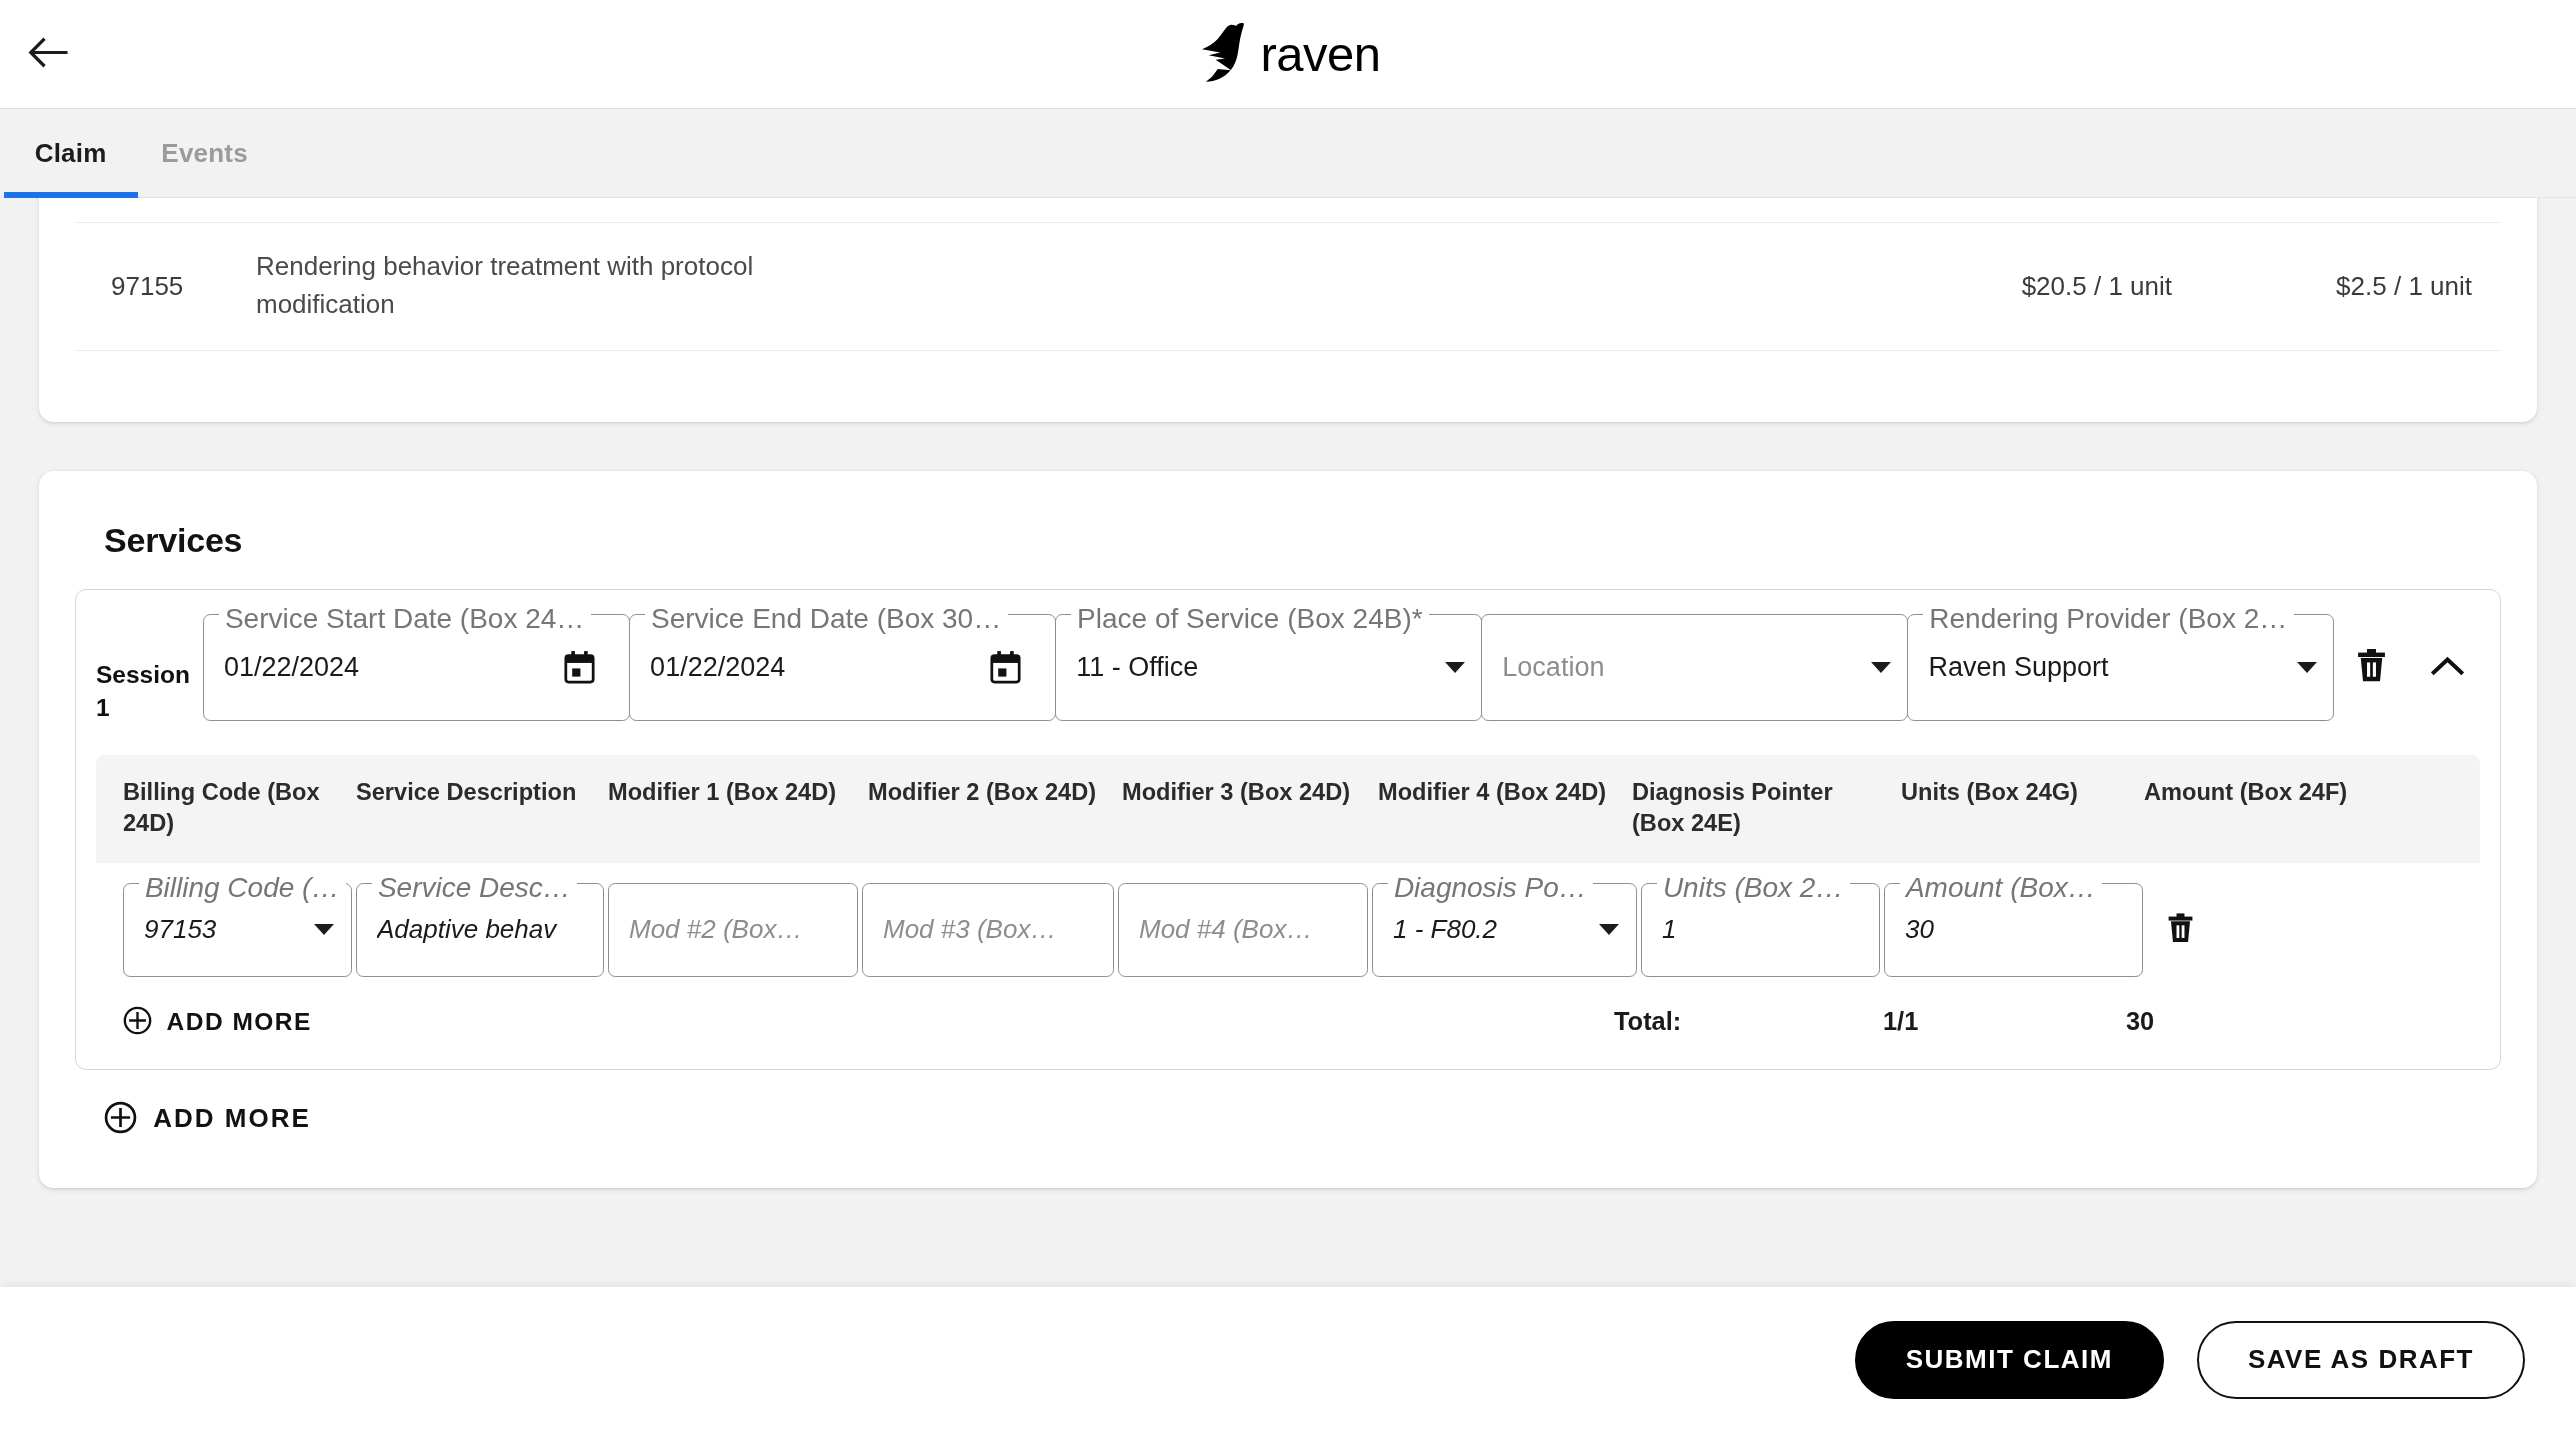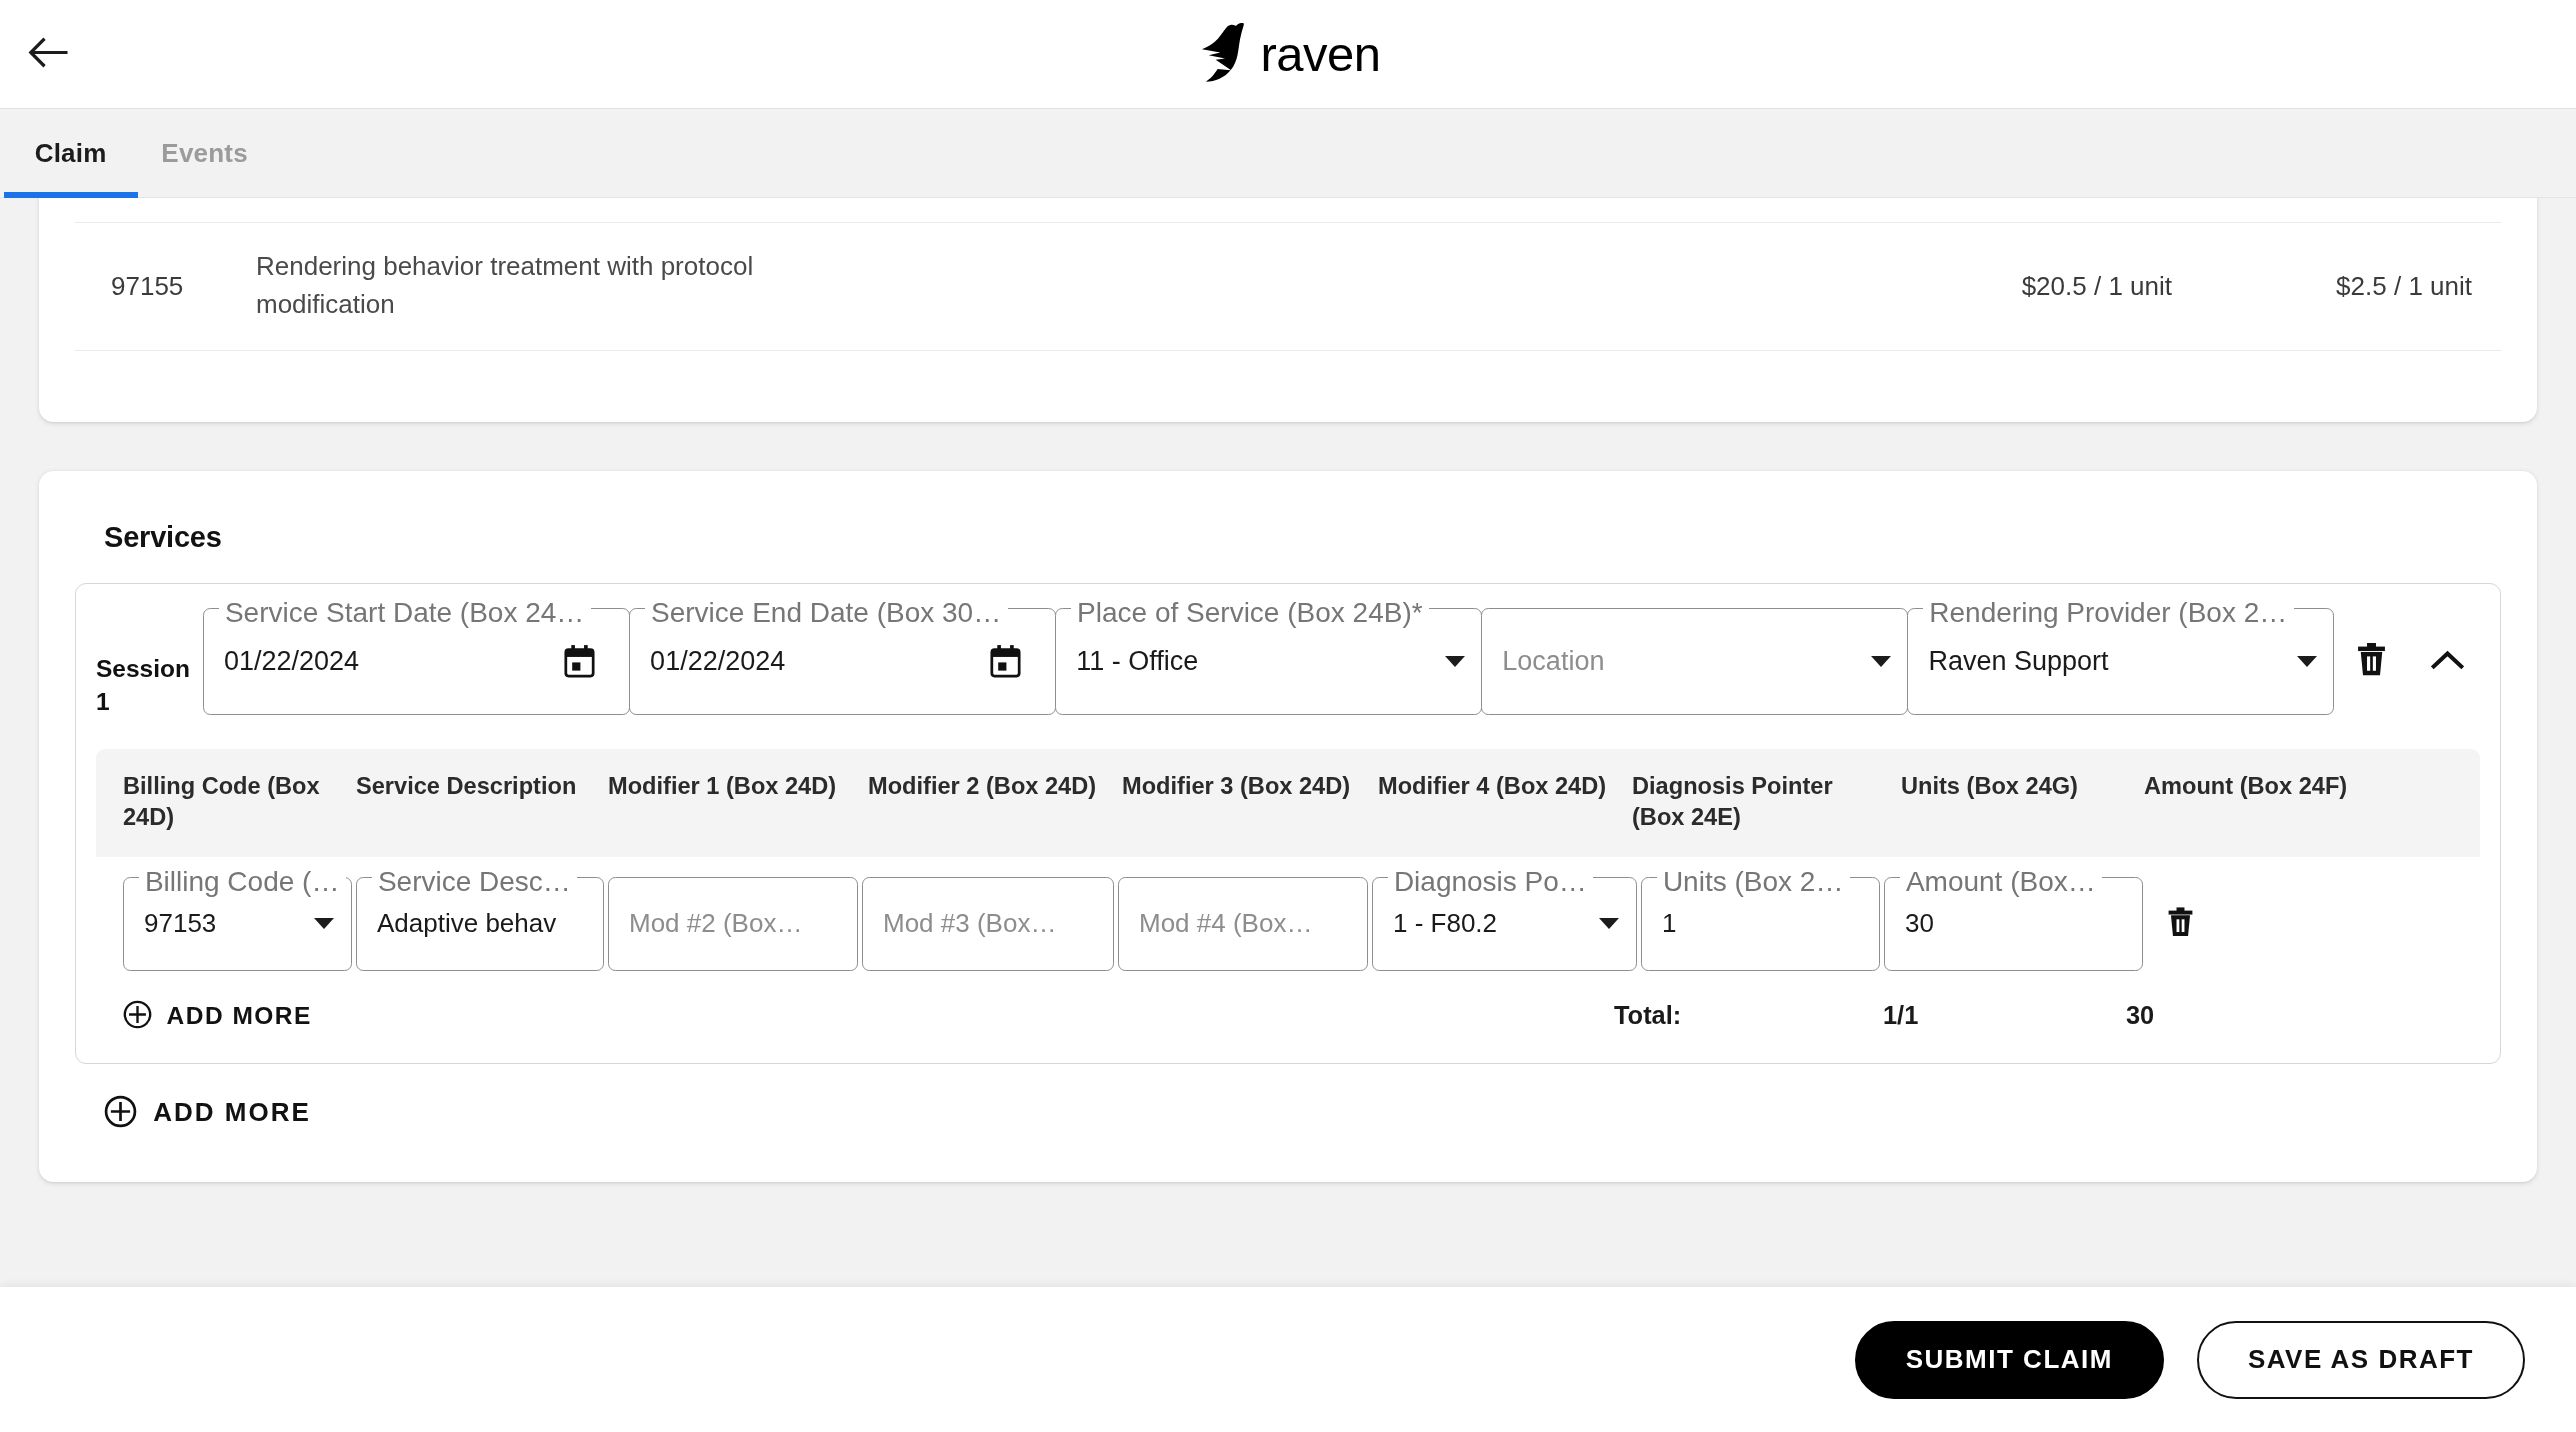--- a/index.html
+++ b/index.html
@@ -117,21 +117,21 @@
     flex: 0 0 300px;
     font-family: "Liberation Sans", sans-serif;
   }
 
   
   .card-services {
     margin-top: 49px;
     padding: 38px 36px 51px 36px;
   }
   .section-title {
-    font-size: 29px; font-weight: 700; color: #121212;
+    font-size: 34px; font-weight: 700; color: #121212;
     letter-spacing: -0.2px;
     margin: 12.7px 0 29px 29px;
     font-family: "Liberation Sans", sans-serif;
   }
 
   .session-box {
     border: 0.9px solid #d6d6d6;
     border-radius: 11px;
     padding: 23.6px 20px 0 20px;
     overflow: hidden;
@@ -215,21 +215,21 @@
   .c-m4   { flex: 0 0 254px; }
   .c-dx   { flex: 0 0 269px; }
   .c-un   { flex: 0 0 243px; }
   .c-amt  { flex: 0 0 263px; }
   .c-act  { flex: 0 0 91px; }
 
   .svc-row {
     display: flex; align-items: center;
     padding: 20px 0 9px 0;
   }
-  .cell { padding-right: 5.4px; }
+  .cell { padding-right: 5.4px; font-style: italic; }
   .cell > .of { height: 94px; }
   .cell > .of .of-value { font-size: 26px; }
 
   .totals-row {
     display: flex; align-items: center;
     padding: 20px 0 31px 0;
   }
   .add-more {
     display: flex; align-items: center; gap: 14.5px;
     cursor: pointer; background: none; border: none;

